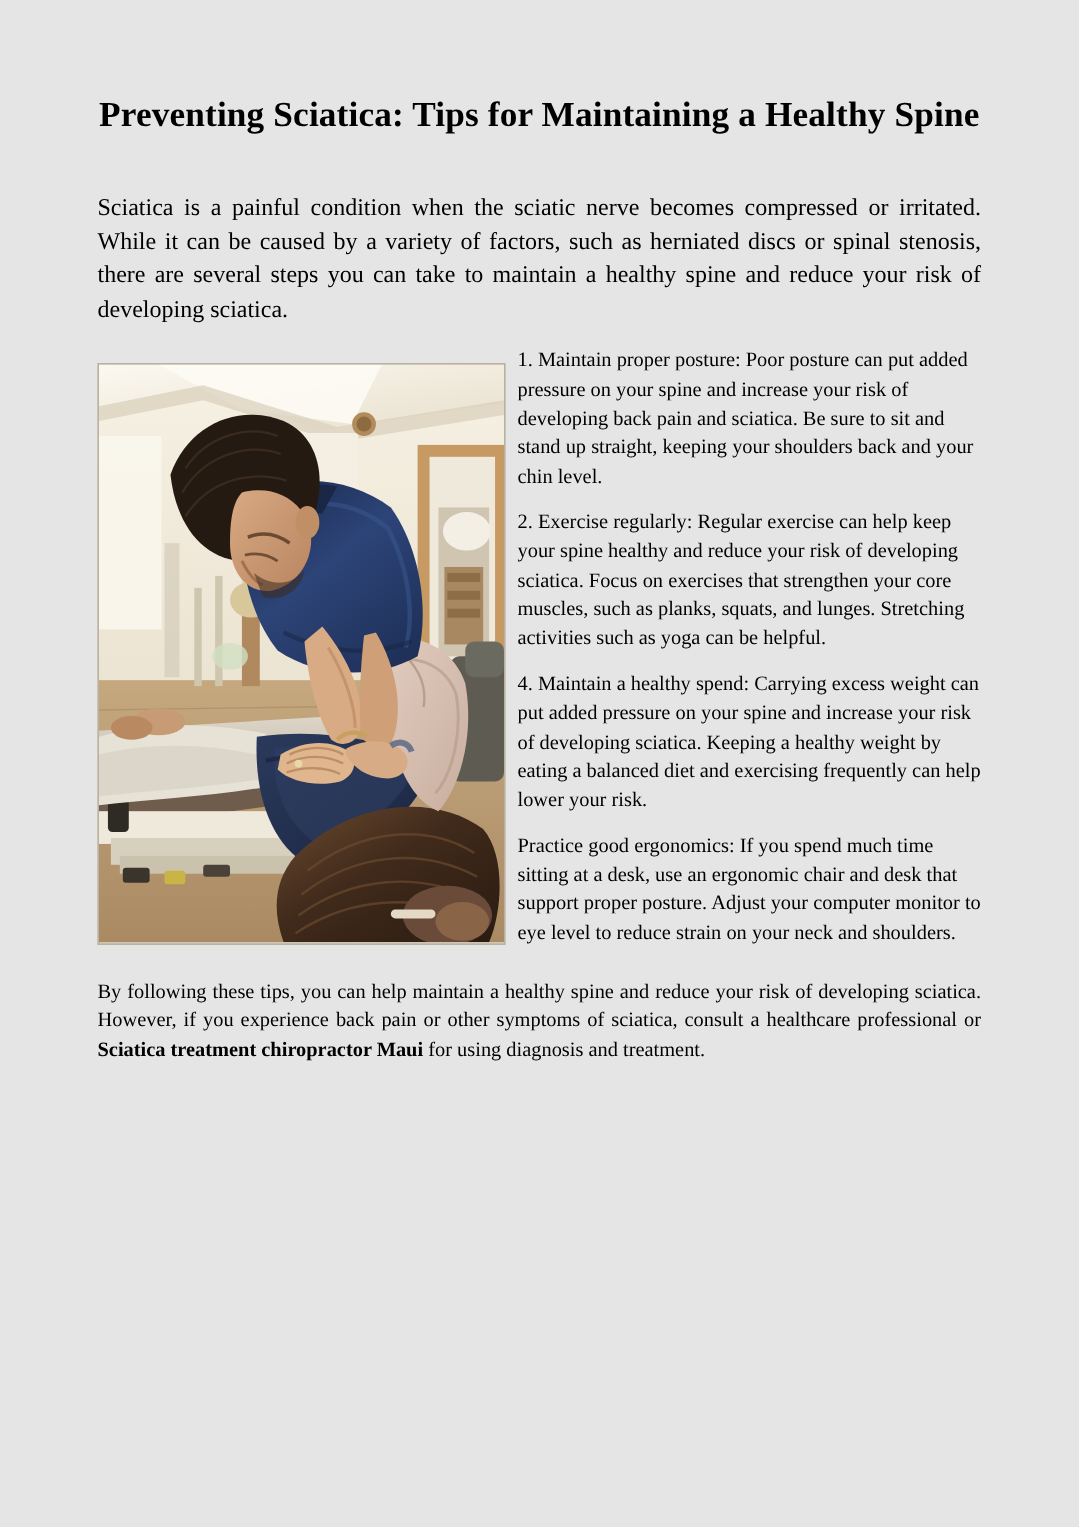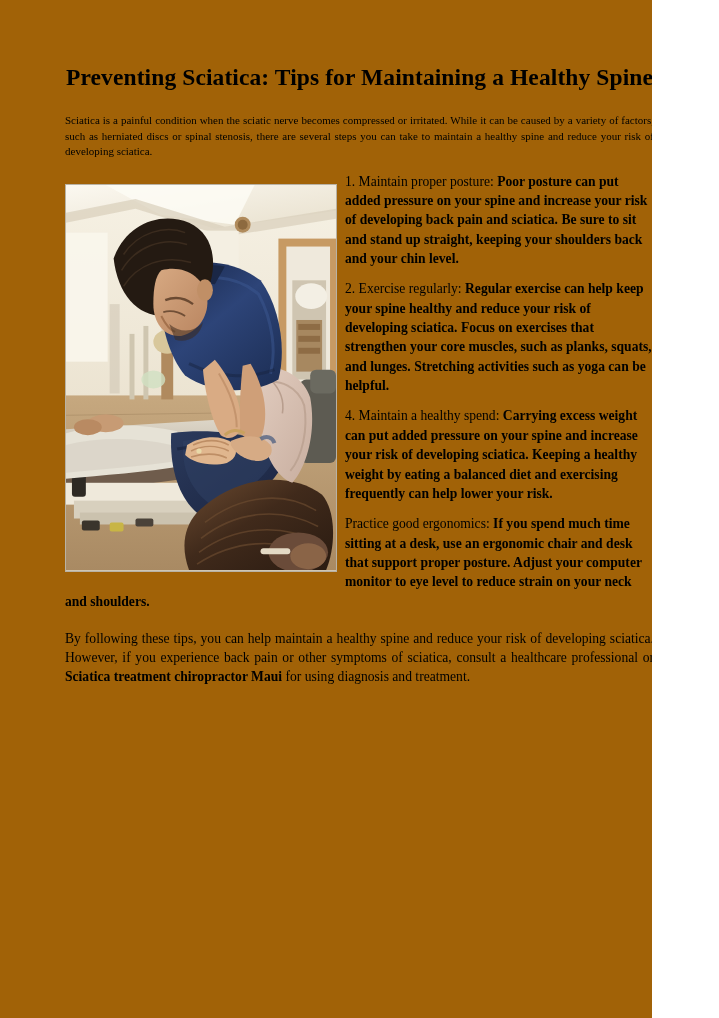--- a/index.html
+++ b/index.html
@@ -2,48 +2,48 @@
 <html><head>
 <meta charset="utf-8">
 <style>
   html, body {
     margin: 0;
     padding: 0;
     background: #ffffff;
   }
   .page {
     position: relative;
-    width: 652px;
+    width: 719px;
     height: 1018px;
-    background: #a16207;
+    background: #e5e5e5;
     font-family: "Liberation Serif", "DejaVu Serif", serif;
     color: #000000;
     overflow: hidden;
     box-sizing: border-box;
   }
   .content {
     position: absolute;
     left: 65px;
     top: 62px;
     width: 589px;
   }
   .doc-title {
     font-size: 23.5px;
     font-weight: bold;
     line-height: 1.32;
     text-align: center;
     margin: 0 0 0 0;
     letter-spacing: 0.1px;
   }
   .intro-para {
-    font-size: 11px;
+    font-size: 16px;
     line-height: 1.41;
     text-align: justify;
     text-justify: inter-word;
-    margin: 20px 0 0 0;
+    margin: 35px 0 0 0;
   }
   .closing-para {
     font-size: 13.6px;
     line-height: 1.41;
     text-align: justify;
     text-justify: inter-word;
     margin: 0;
   }
   
   .photo-figure {
@@ -78,21 +78,21 @@
   .tips-list li:last-child {
     margin-bottom: 0;
   }
   .tip-num {
     font-weight: normal;
   }
   .tip-lead {
     font-weight: normal;
   }
   .tip-body {
-    font-weight: bold;
+    font-weight: normal;
   }
   
   .tip-indent {
     margin-left: 22px;
     text-indent: -22px;
     padding-left: 22px;
   }
   .tip-indent .tip-num {
     display: inline-block;
     width: 22px;

